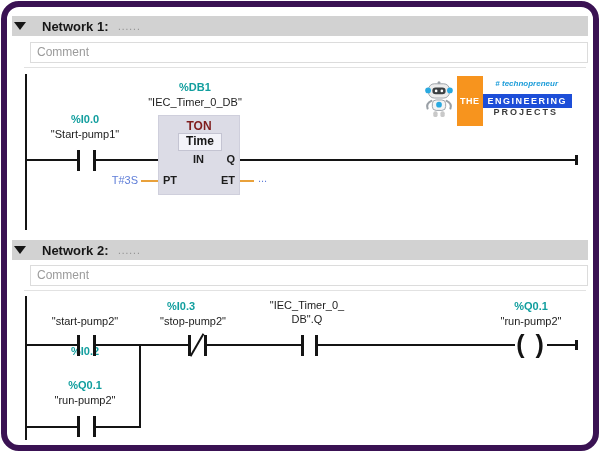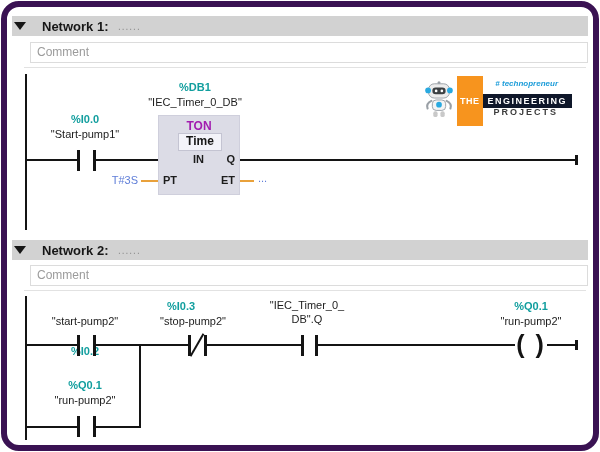--- a/index.html
+++ b/index.html
@@ -18,27 +18,27 @@
   .bar{width:3px;height:21px;background:#141414;}
   .tick{width:3px;height:10px;background:#141414;}
   .addr{font-size:11px;font-weight:bold;color:#119e9e;text-align:center;white-space:nowrap;}
   .nm{font-size:11px;color:#1c1c1c;text-align:center;white-space:nowrap;}
   .blk{background:#dcdce6;border:1px solid #cfcfdc;box-sizing:border-box;}
   .pin{font-size:11px;font-weight:bold;color:#1c1c1c;white-space:nowrap;}
   .bluetxt{font-size:11px;color:#5f7ed8;white-space:nowrap;}
   .orange{background:#e9a13b;height:2px;}
   .timebox{background:#f3f3f9;border:1px solid #c4c4d2;font-size:12px;font-weight:bold;color:#161616;
            text-align:center;line-height:14px;}
-  .tonlbl{font-size:12px;font-weight:bold;color:#a21caf;text-align:center;}
+  .tonlbl{font-size:12px;font-weight:bold;color:#7f1d1d;text-align:center;}
   .coil{font-size:25px;font-weight:600;color:#141414;letter-spacing:2px;line-height:25px;text-align:center;}
   .slash{width:26px;height:2px;background:#141414;transform:rotate(-60deg);}
   
   .logo-tag{font-size:8px;font-weight:bold;font-style:italic;color:#1b9cd9;text-align:right;white-space:nowrap;}
   .logo-the{background:#f7941e;color:#fff;font-size:9px;font-weight:bold;padding:20px 3px;letter-spacing:.5px;}
-  .logo-eng{background:#0f172a;color:#fff;font-size:9px;font-weight:bold;padding:2px 5px;letter-spacing:1.5px;}
+  .logo-eng{background:#1d4ed8;color:#fff;font-size:9px;font-weight:bold;padding:2px 5px;letter-spacing:1.5px;}
   .logo-proj{font-size:9px;font-weight:bold;color:#3c3c3c;letter-spacing:2px;text-align:right;white-space:nowrap;}
 </style>
 </head>
 <body>
 
 <div class="canvas">
   <div class="abs frame"></div>
 
   <div class="abs netbar" style="left:12px;top:16px;width:576px;"></div>
   <div class="abs tri" style="left:14px;top:22px;"></div>

